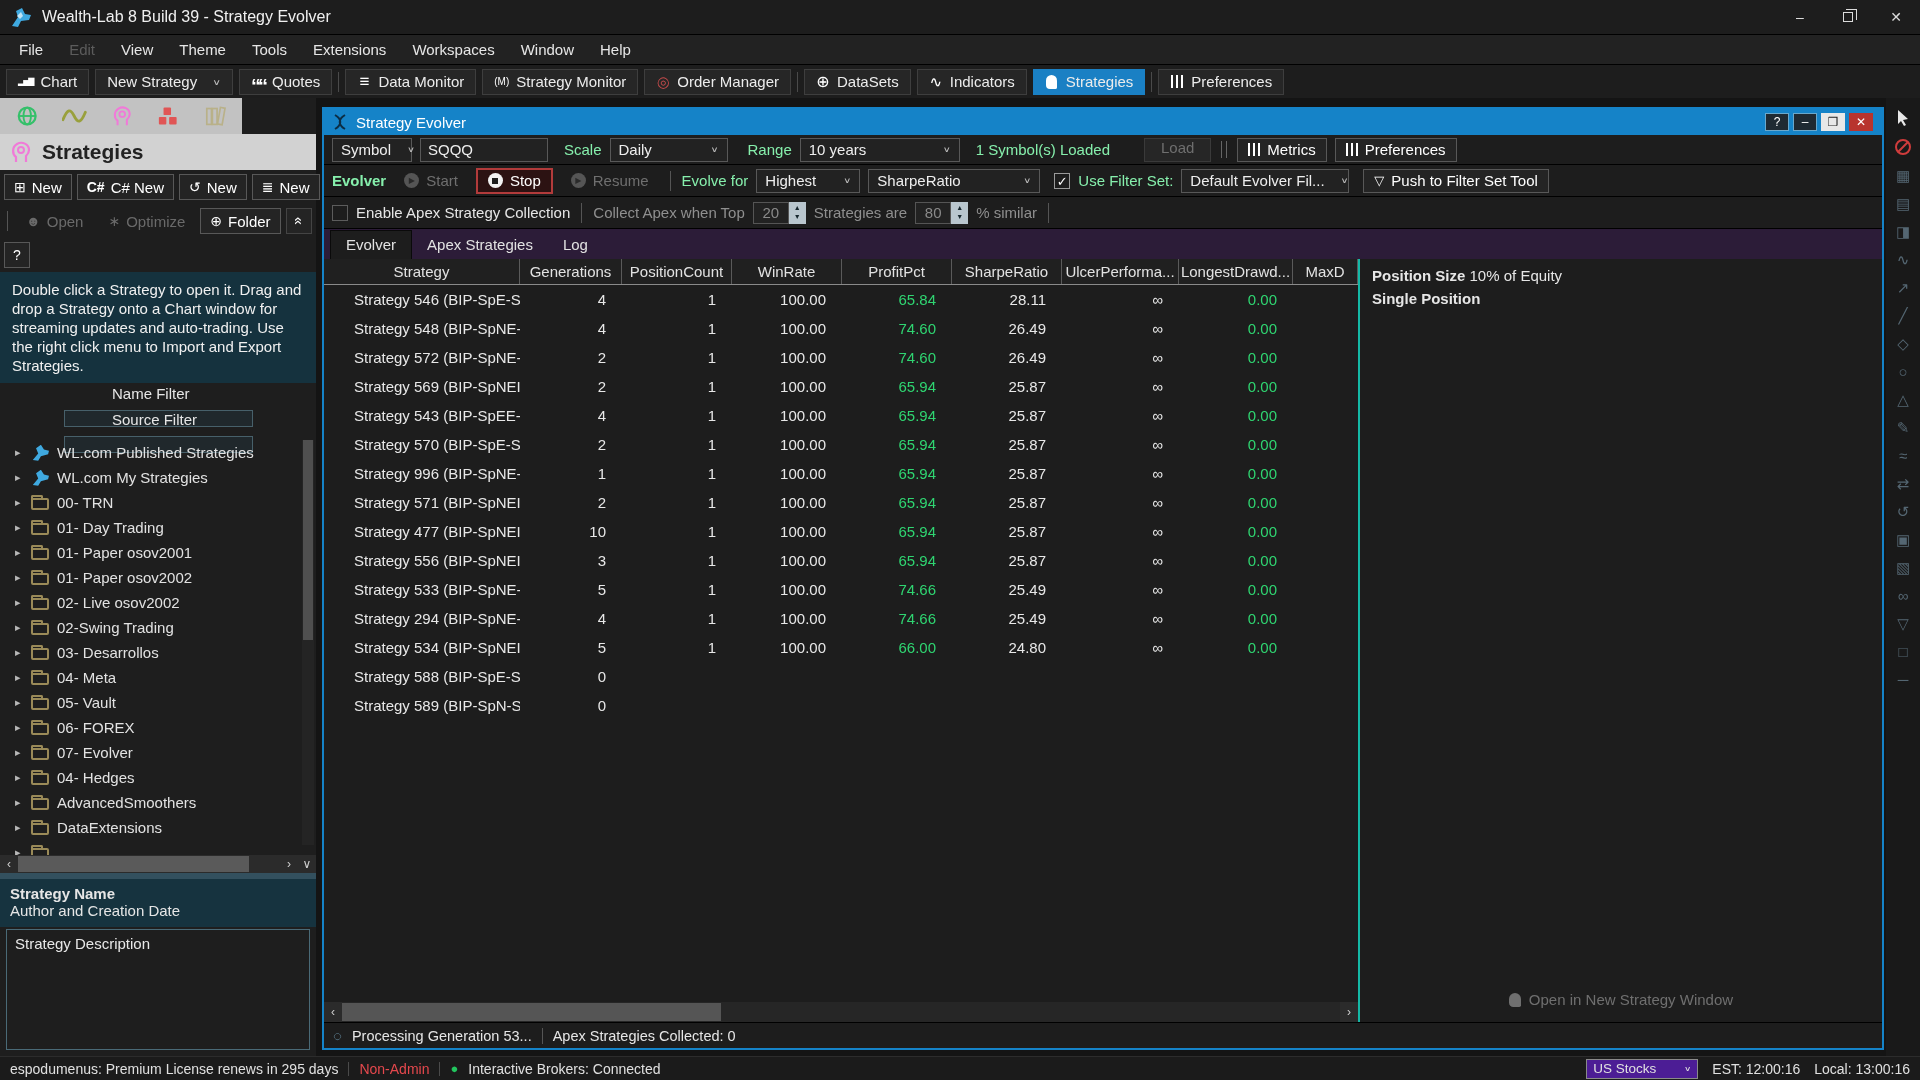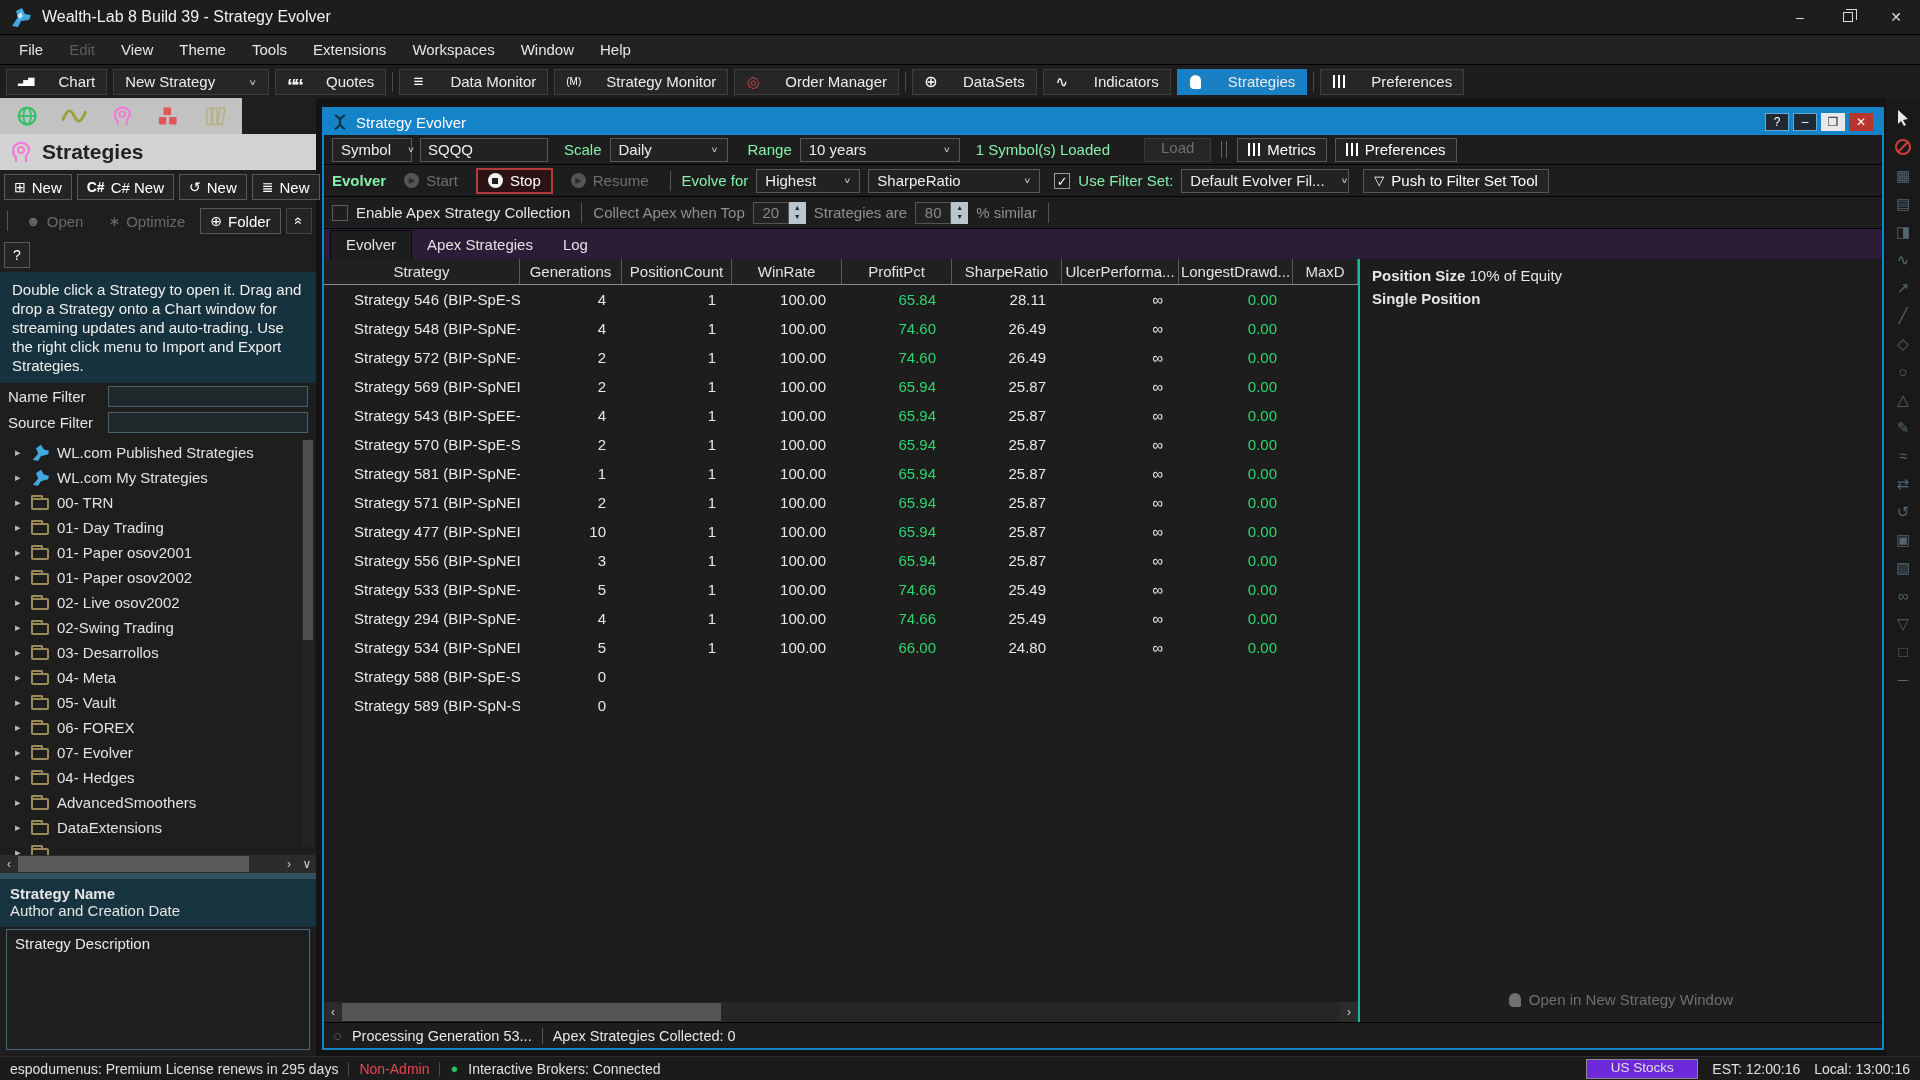--- a/index.html
+++ b/index.html
@@ -15,21 +15,21 @@
   .wc-restore i { display:block; width:10px; height:10px; border:1px solid #dcdcdc; position:relative; }
   .wc-restore i::before { content:""; position:absolute; left:2px; top:-4px; width:10px; height:10px; border:1px solid #dcdcdc; border-left:none; border-bottom:none; }
 
   
   .menubar { height:30px; background:#222; border-top:1px solid #000; display:flex; align-items:center; padding-left:6px; }
   .menu-item { padding:5px 13px; color:#e6e6e6; }
   .menu-item.disabled { color:#5c5c5c; }
 
   
   .main-toolbar { height:34px; background:#1d1d1d; border-top:1px solid #000; display:flex; align-items:center; gap:6px; padding:0 6px; }
-  .tb-item { height:26px; display:flex; align-items:center; gap:25px; padding:0 11px; background:#262626; border:1px solid #3e3e3e; color:#ececec; white-space:nowrap; }
+  .tb-item { height:26px; display:flex; align-items:center; gap:7px; padding:0 11px; background:#262626; border:1px solid #3e3e3e; color:#ececec; white-space:nowrap; }
   .tb-item.active { background:#1a80c4; border-color:#1a80c4; }
   .tb-item.sep { width:1px; min-width:1px; padding:0; background:#4a4a4a; border:none; height:20px; }
   .tb-item.has-caret::after { content:"∨"; transform:scaleY(.7); font-size:12px; color:#bbb; margin-left:8px; }
   .tb-icon { display:inline-flex; align-items:center; justify-content:center; min-width:14px; }
   .tb-icon.chart::before { content:"▂▅▇"; font-size:8px; letter-spacing:-1px; color:#fff; }
   .tb-icon.quotes::before { content:"““"; font-weight:bold; font-size:20px; line-height:8px; letter-spacing:-3px; color:#fff; position:relative; top:4px; }
   .tb-icon.datamgr::before { content:"≡"; font-size:17px; color:#fff; }
   .tb-icon.stratmon::before { content:"(M)"; font-size:10px; color:#fff; }
   .tb-icon.ordermgr::before { content:"◎"; font-size:15px; color:#c24a4a; }
   .tb-icon.datasets::before { content:"⊕"; font-size:16px; color:#fff; }
@@ -49,21 +49,21 @@
   .btn-row { display:flex; align-items:center; gap:5px; padding:4px 4px; }
   .s-btn { height:26px; background:#242424; border:1px solid #585858; color:#fff; display:flex; align-items:center; gap:6px; padding:0 9px; font-size:15px; white-space:nowrap; }
   .s-btn .ic { font-size:14px; line-height:1; }
   .s-btn.disabled { background:transparent; border-color:transparent; color:#6a6a6a; }
   .s-btn.disabled .ic { color:#6a6a6a; }
   .vsep { width:1px; height:20px; background:#555; margin:0 3px; }
   .collapse-btn { margin-left:auto; width:26px; height:26px; border:1px solid #444; background:#242424; display:grid; place-items:center; color:#fff; }
   .collapse-btn span { transform:rotate(90deg); display:block; font-size:14px; }
   .help-btn { width:26px; height:26px; border:1px solid #585858; background:#242424; color:#fff; display:grid; place-items:center; margin:4px 4px; font-size:14px; }
   .info-box { background:#15323e; color:#f0f0f0; padding:8px 12px; line-height:1.27; font-size:15px; }
-  .filter-row { display:flex; align-items:center; padding:2px 8px; gap:8px; height:26px; }
+  .filter-row { display:flex; align-items:center; padding:2px 8px; gap:8px; height:26px;flex-direction:column; }
   .filter-row label { width:92px; color:#e6e6e6; }
   .filter-row input { flex:1; height:21px; background:#20282c; border:1px solid #47606a; color:#eee; padding:0 5px; font-family:inherit; }
   .tree { position:relative; height:420px; overflow:hidden; padding-top:5px; }
   .tree-item { height:25px; display:flex; align-items:center; gap:8px; padding-left:15px; color:#e2e2e2; white-space:nowrap; }
   .tree-arrow { color:#b8b8b8; font-size:11px; width:8px; }
   .tree-ico { width:20px; display:inline-flex; justify-content:center; }
   .tree-ico.wl { width:18px; height:16px; background:#3fa9e0; clip-path:polygon(10% 95%, 40% 55%, 28% 22%, 55% 0%, 72% 30%, 100% 38%, 95% 60%, 55% 72%, 40% 100%); }
   .tree-ico.folder { width:18px; height:12px; border:2px solid #9a8a58; border-radius:2px; position:relative; margin-top:3px; }
   .tree-ico.folder::before { content:""; position:absolute; left:-2px; top:-5px; width:8px; height:3px; border:2px solid #9a8a58; border-bottom:none; border-radius:2px 2px 0 0; }
   .tree-vscroll { position:absolute; right:2px; top:5px; width:12px; height:405px; background:#242424; }
@@ -141,21 +141,21 @@
   .rs-noentry { width:16px; height:16px; border:2px solid #cf3c3c; border-radius:50%; position:relative; }
   .rs-noentry::before { content:""; position:absolute; left:-1px; top:5px; width:14px; height:2px; background:#cf3c3c; transform:rotate(-45deg); }
   .rs-icon { color:#5f7482; font-size:15px; line-height:1; opacity:.85; }
 
   
   .statusbar { height:24px; background:#1b1b1b; border-top:1px solid #2c2c2c; display:flex; align-items:center; gap:10px; padding:0 10px; font-size:14px; color:#e0e0e0; }
   .sb-sep { width:1px; height:14px; background:#4a4a4a; }
   .sb-red { color:#e5484d; }
   .sb-dot { color:#22c55e; font-size:13px; }
   .sb-right { margin-left:auto; display:flex; align-items:center; gap:14px; }
-  .sb-ddl { width:112px; height:20px; background:#6d28d9; border:1px solid #8a8a8a; display:flex; align-items:center; padding:0 6px; gap:6px; font-size:13.5px;flex-direction:column; }
+  .sb-ddl { width:112px; height:20px; background:#4c1d95; border:1px solid #8a8a8a; display:flex; align-items:center; padding:0 6px; gap:6px; font-size:13.5px; }
   .sb-ddl .caret { margin-left:auto; font-size:10px; transform:scaleY(.7); }
 </style>
 </head>
 <body>
 
 <div class="app">
 
   <div class="titlebar">
     <svg class="logo" viewBox="0 0 22 20">
       <polygon points="2,19 8,10 6,4 12,1 15,7 21,8 19,13 11,14 8,20" fill="#3fa9e0"></polygon>
@@ -668,21 +668,21 @@
     <div class="num">1</div>
     <div class="num">100.00</div>
     <div class="num g">65.94</div>
     <div class="num">25.87</div>
     <div class="num">∞</div>
     <div class="num g">0.00</div>
     <div class="num"></div>
   </div>
 
   <div class="t-grid t-row">
-    <div class="c-name">Strategy 581 (BIP-SpNE-</div>
+    <div class="c-name">Strategy 996 (BIP-SpNE-</div>
     <div class="num">1</div>
     <div class="num">1</div>
     <div class="num">100.00</div>
     <div class="num g">65.94</div>
     <div class="num">25.87</div>
     <div class="num">∞</div>
     <div class="num g">0.00</div>
     <div class="num"></div>
   </div>
 

